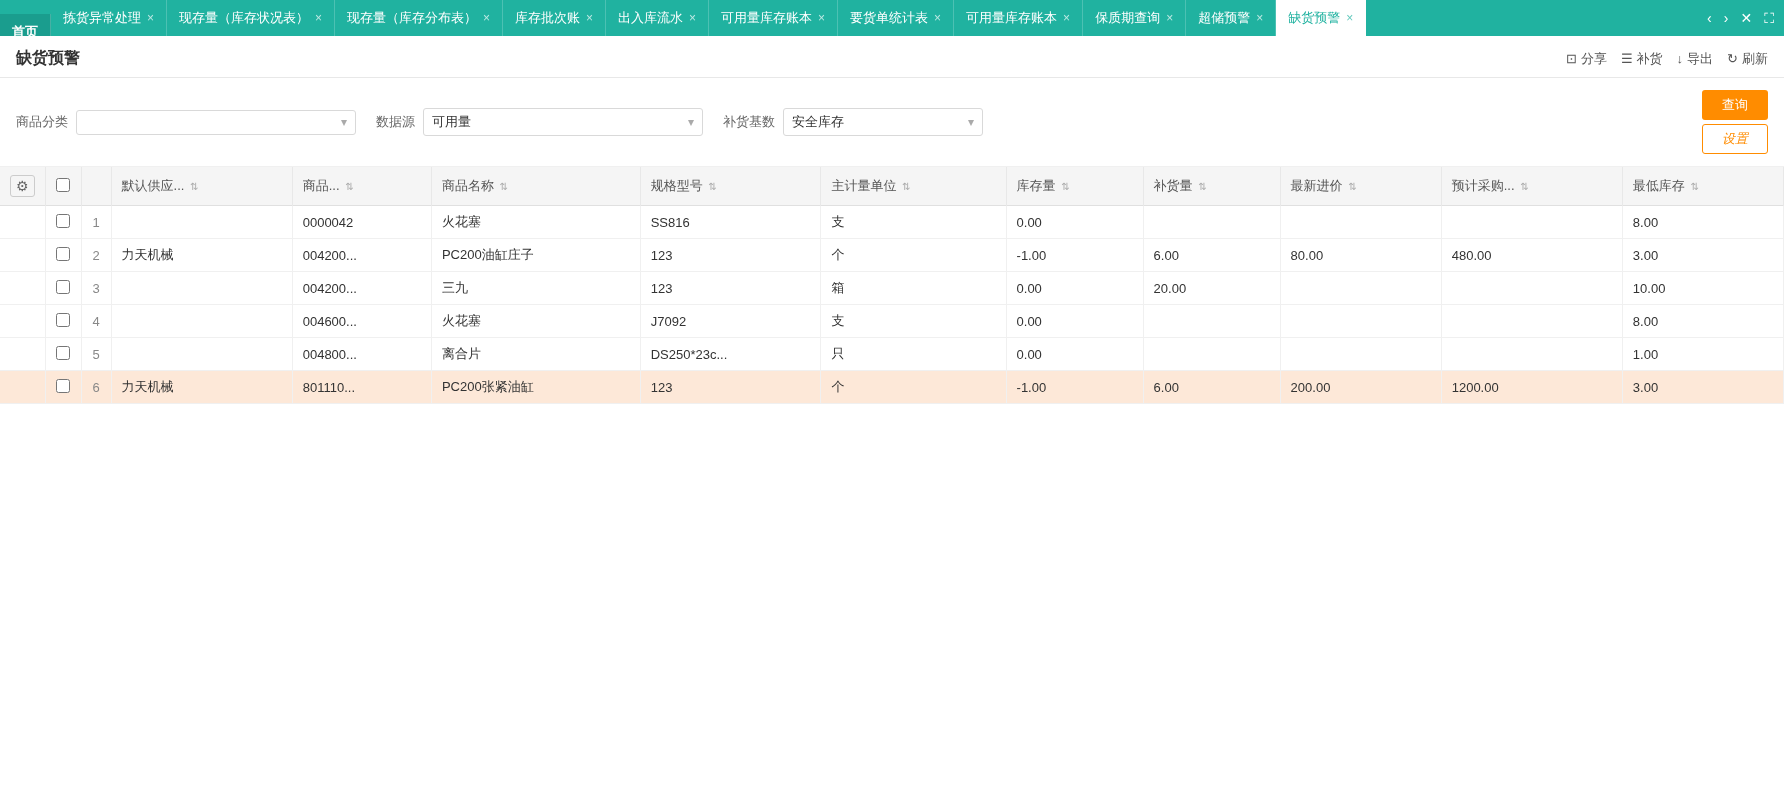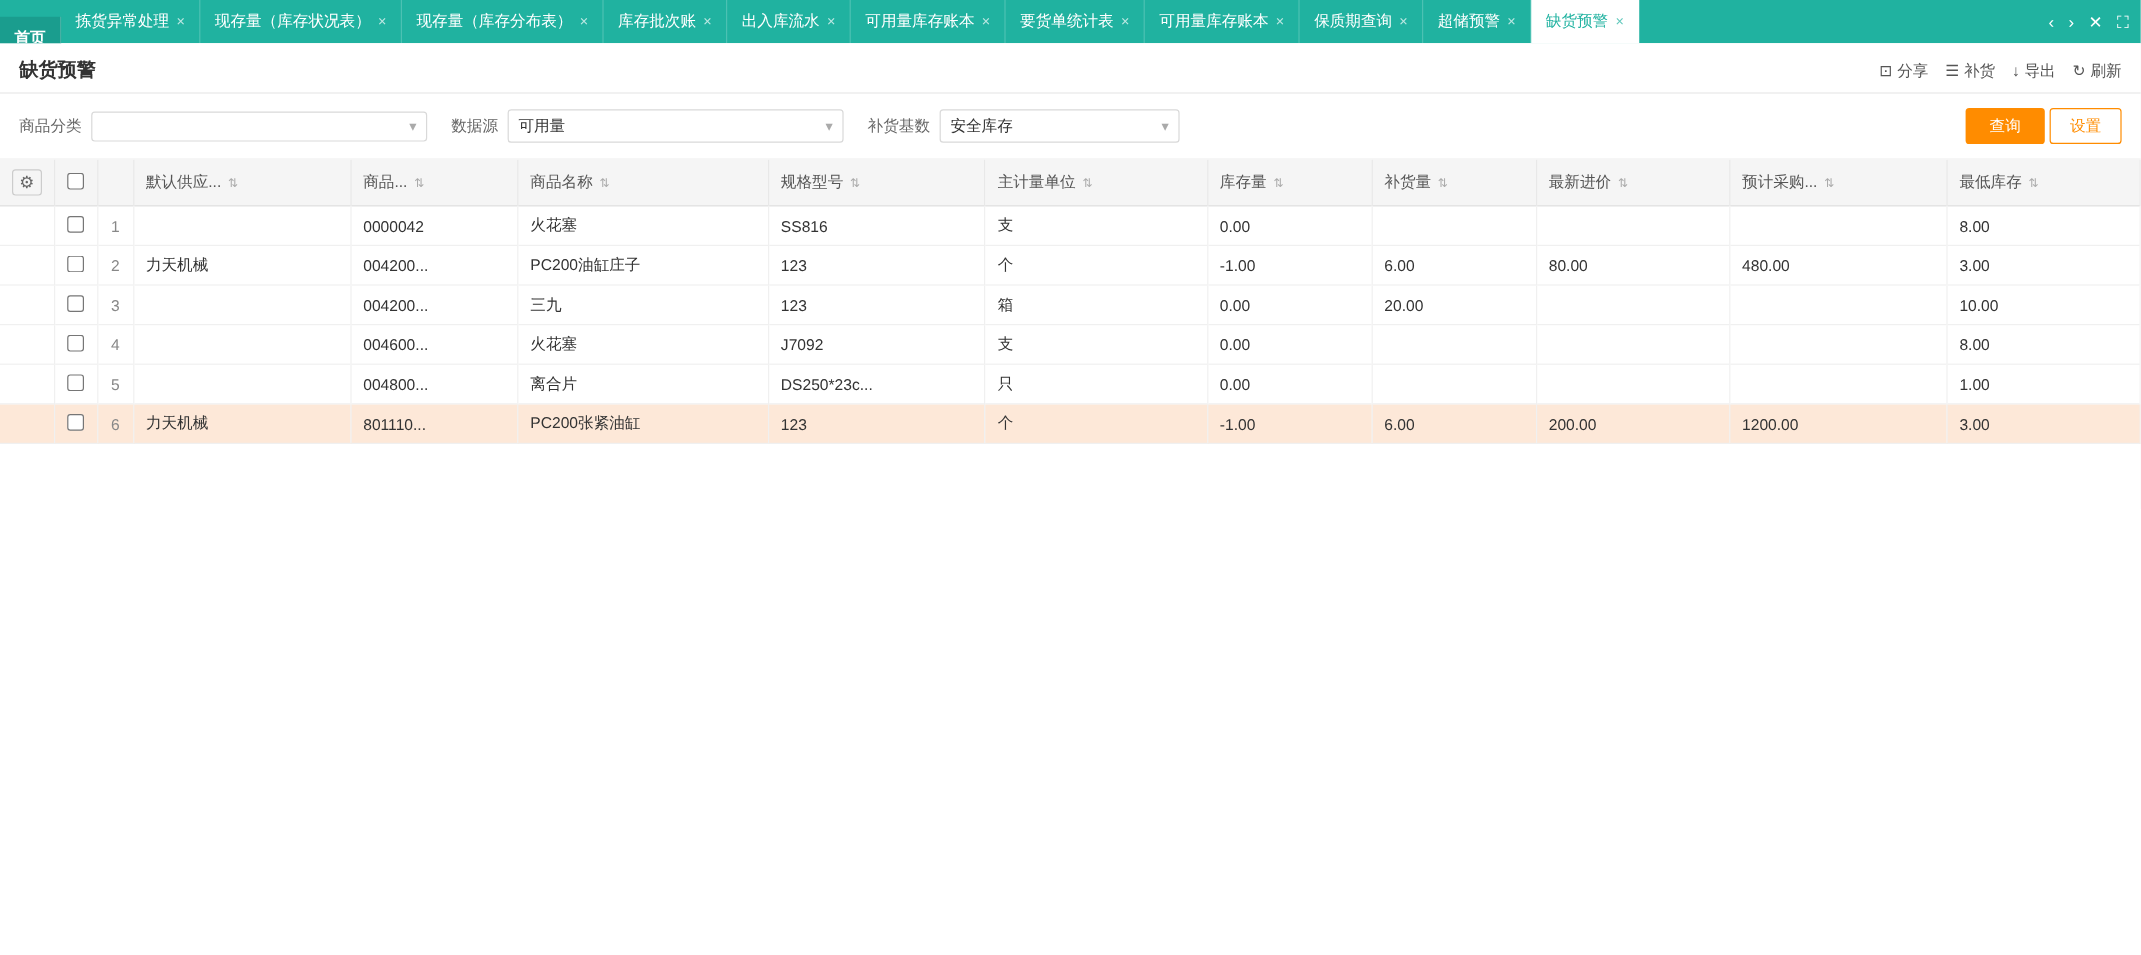--- a/index.html
+++ b/index.html
@@ -135,24 +135,25 @@
       margin-left: auto;
     }
     .btn-settings {
       background: #fff;
       color: #ff8c00;
       border: 1px solid #ff8c00;
       border-radius: 3px;
       padding: 5px 16px;
       cursor: pointer;
       font-size: 13px;
+      font-style: italic;
     }
     .filter-right-btns {
       display: flex;
-      flex-direction: row;
+      flex-direction: column;
       gap: 4px;
       margin-left: auto;
     }
 
     
     .table-wrapper {
       padding: 0 0;
       overflow-x: auto;
     }
     table {

